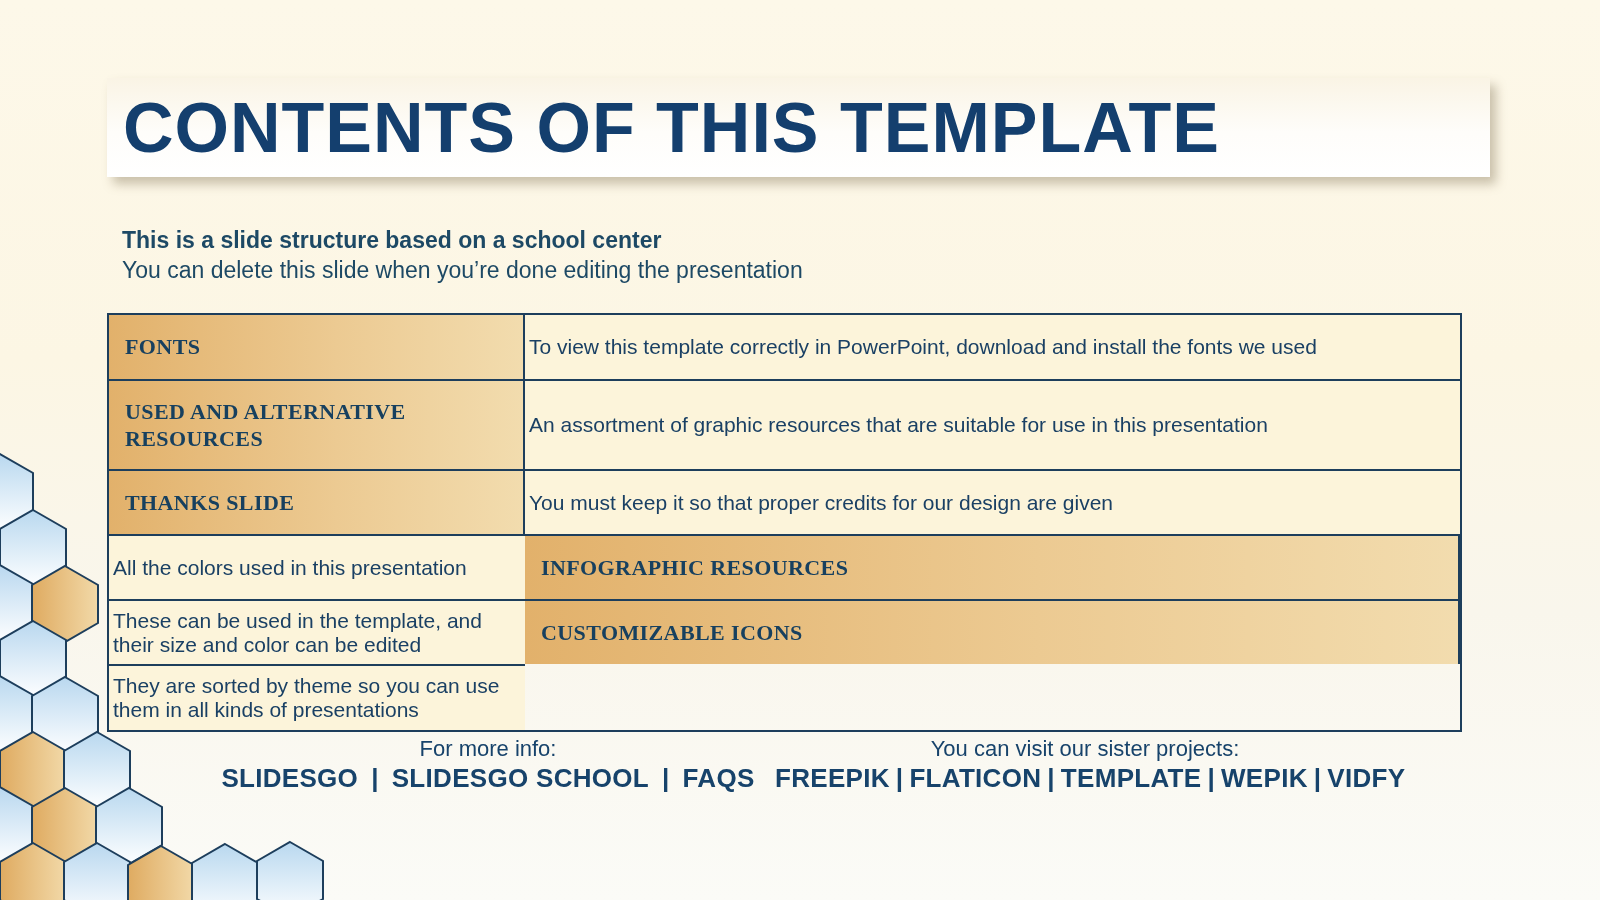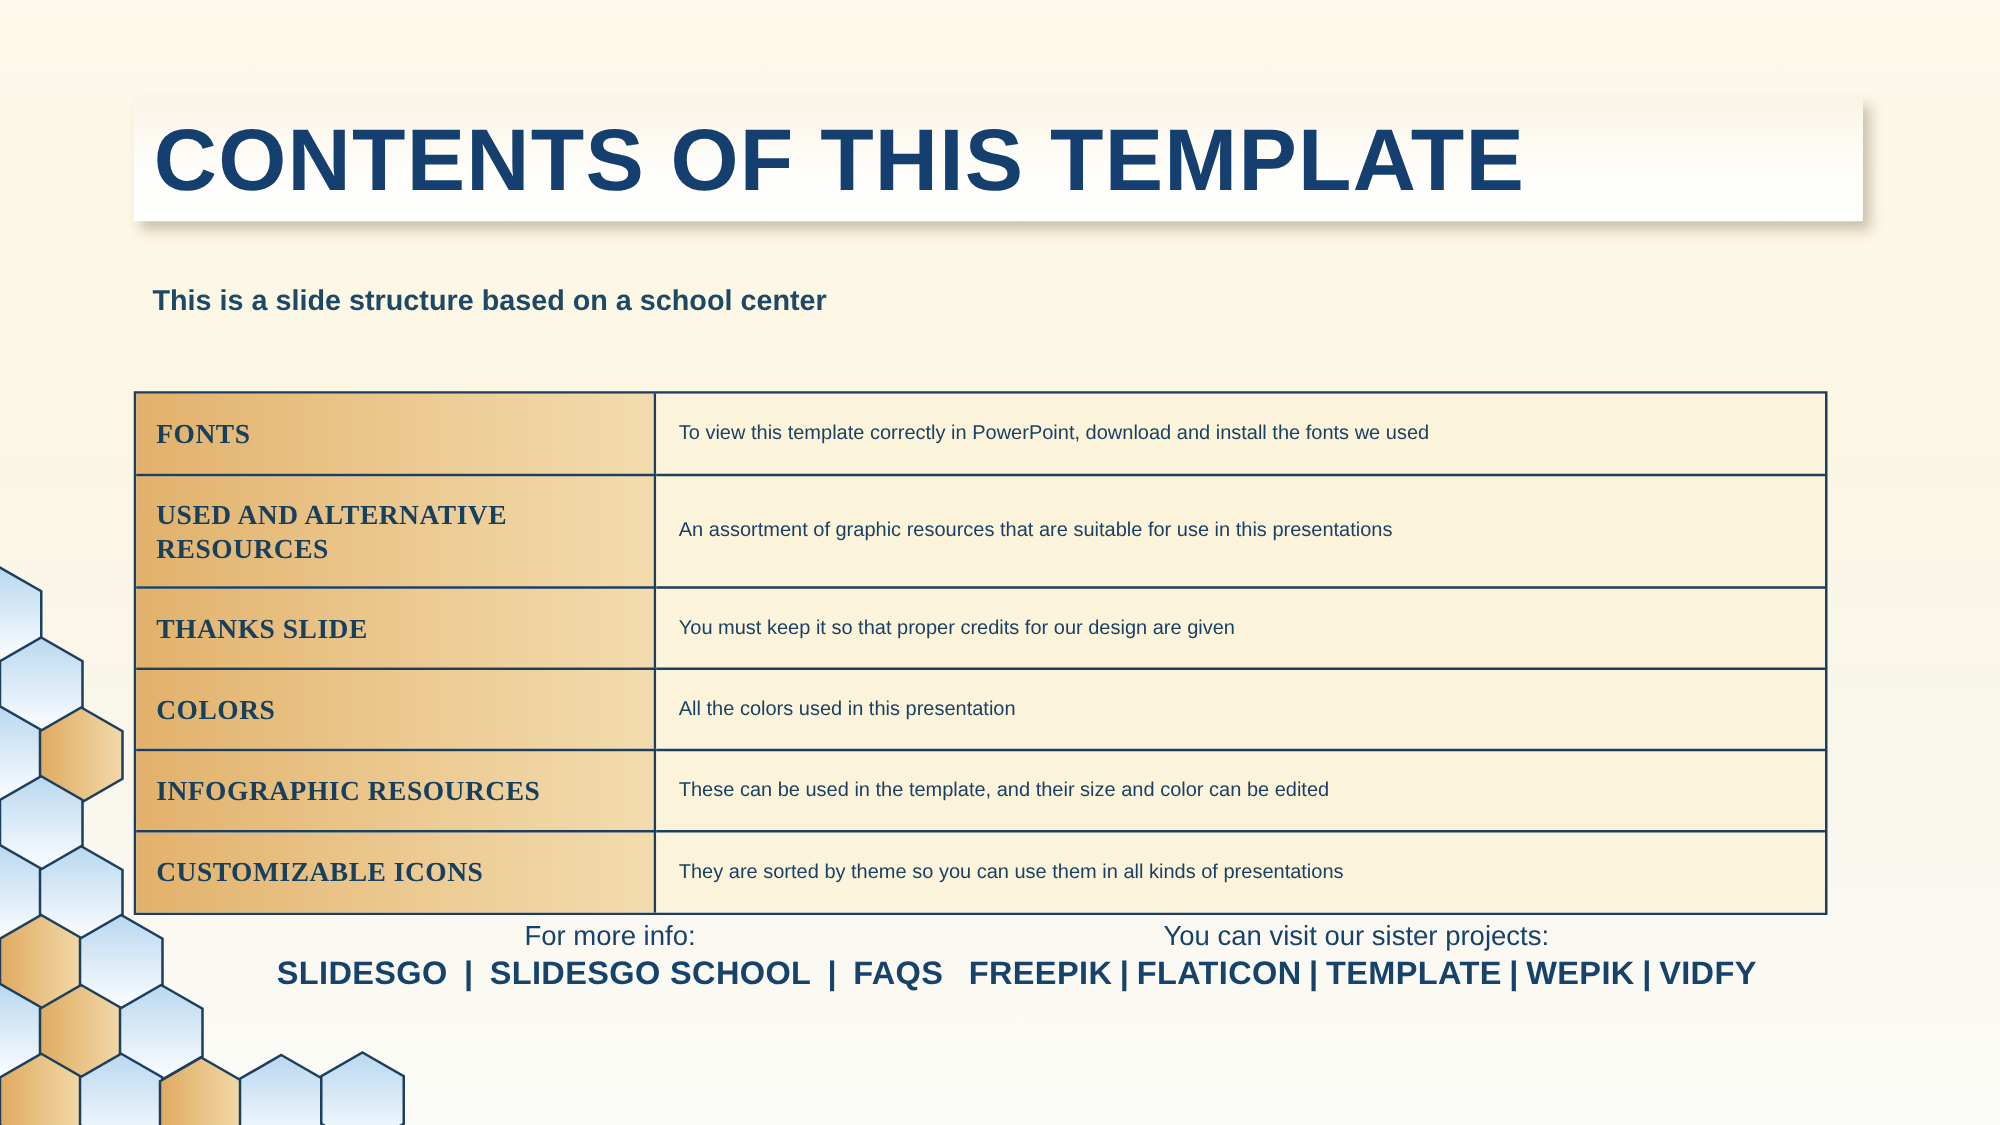--- a/index.html
+++ b/index.html
@@ -45,22 +45,22 @@
     border-right:2px solid #1d3e5c;
     background:linear-gradient(90deg,#e2b16b 0%,#ecca92 55%,#f2dcae 100%);
     font-weight:700;font-size:22px;letter-spacing:0.4px;
     line-height:1.25;
     padding:0 20px 0 16px;
     color:#17405f;
     font-family:Liberation Serif, serif;
   }
   .cell.desc{
     background:#fcf4da;
-    font-size:16px;
-    padding:0 16px 0 18px;
+    font-size:21px;
+    padding:0 16px 0 4px;
   }
   
   .footer-block{position:absolute;top:735px;width:620px;text-align:center;color:#17436b;}
   .footer-block .heading{font-size:22px;line-height:28px;}
   .footer-block .links{font-size:26px;font-weight:700;line-height:30px;letter-spacing:0.3px;}
   .footer-block .links .sep{font-weight:700;}
   .footer-info{left:178px;}
   .footer-info .sep{margin:0 13px;}
   .footer-sister{left:775px;}
   .footer-sister .sep{margin:0 6px;}
@@ -102,33 +102,33 @@
       <polygon points="225,414 258,433 258,471 225,490 192,471 192,433" fill="url(#gb)" stroke="#1d3e5c" stroke-width="2"></polygon>
       <polygon points="290,412 323,431 323,469 290,488 257,469 257,431" fill="url(#gb)" stroke="#1d3e5c" stroke-width="2"></polygon>
     </svg>
 
   <div class="title-band">
     <h1>CONTENTS OF THIS TEMPLATE</h1>
   </div>
 
   <div class="intro">
     <div class="bold">This is a slide structure based on a school center</div>
+    <div>You can delete this slide when you’re done editing the presentation</div>
   </div>
 
   <div class="content-table">
     <div class="cell label first">FONTS</div>
     <div class="cell desc first">To view this template correctly in PowerPoint, download and install the fonts we used</div>
 
     <div class="cell label">USED AND ALTERNATIVE RESOURCES</div>
-    <div class="cell desc">An assortment of graphic resources that are suitable for use in this presentations</div>
+    <div class="cell desc">An assortment of graphic resources that are suitable for use in this presentation</div>
 
     <div class="cell label">THANKS SLIDE</div>
     <div class="cell desc">You must keep it so that proper credits for our design are given</div>
 
-    <div class="cell label">COLORS</div>
     <div class="cell desc">All the colors used in this presentation</div>
 
     <div class="cell label">INFOGRAPHIC RESOURCES</div>
     <div class="cell desc">These can be used in the template, and their size and color can be edited</div>
 
     <div class="cell label">CUSTOMIZABLE ICONS</div>
     <div class="cell desc">They are sorted by theme so you can use them in all kinds of presentations</div>
   </div>
 
   <div class="footer-block footer-info">

